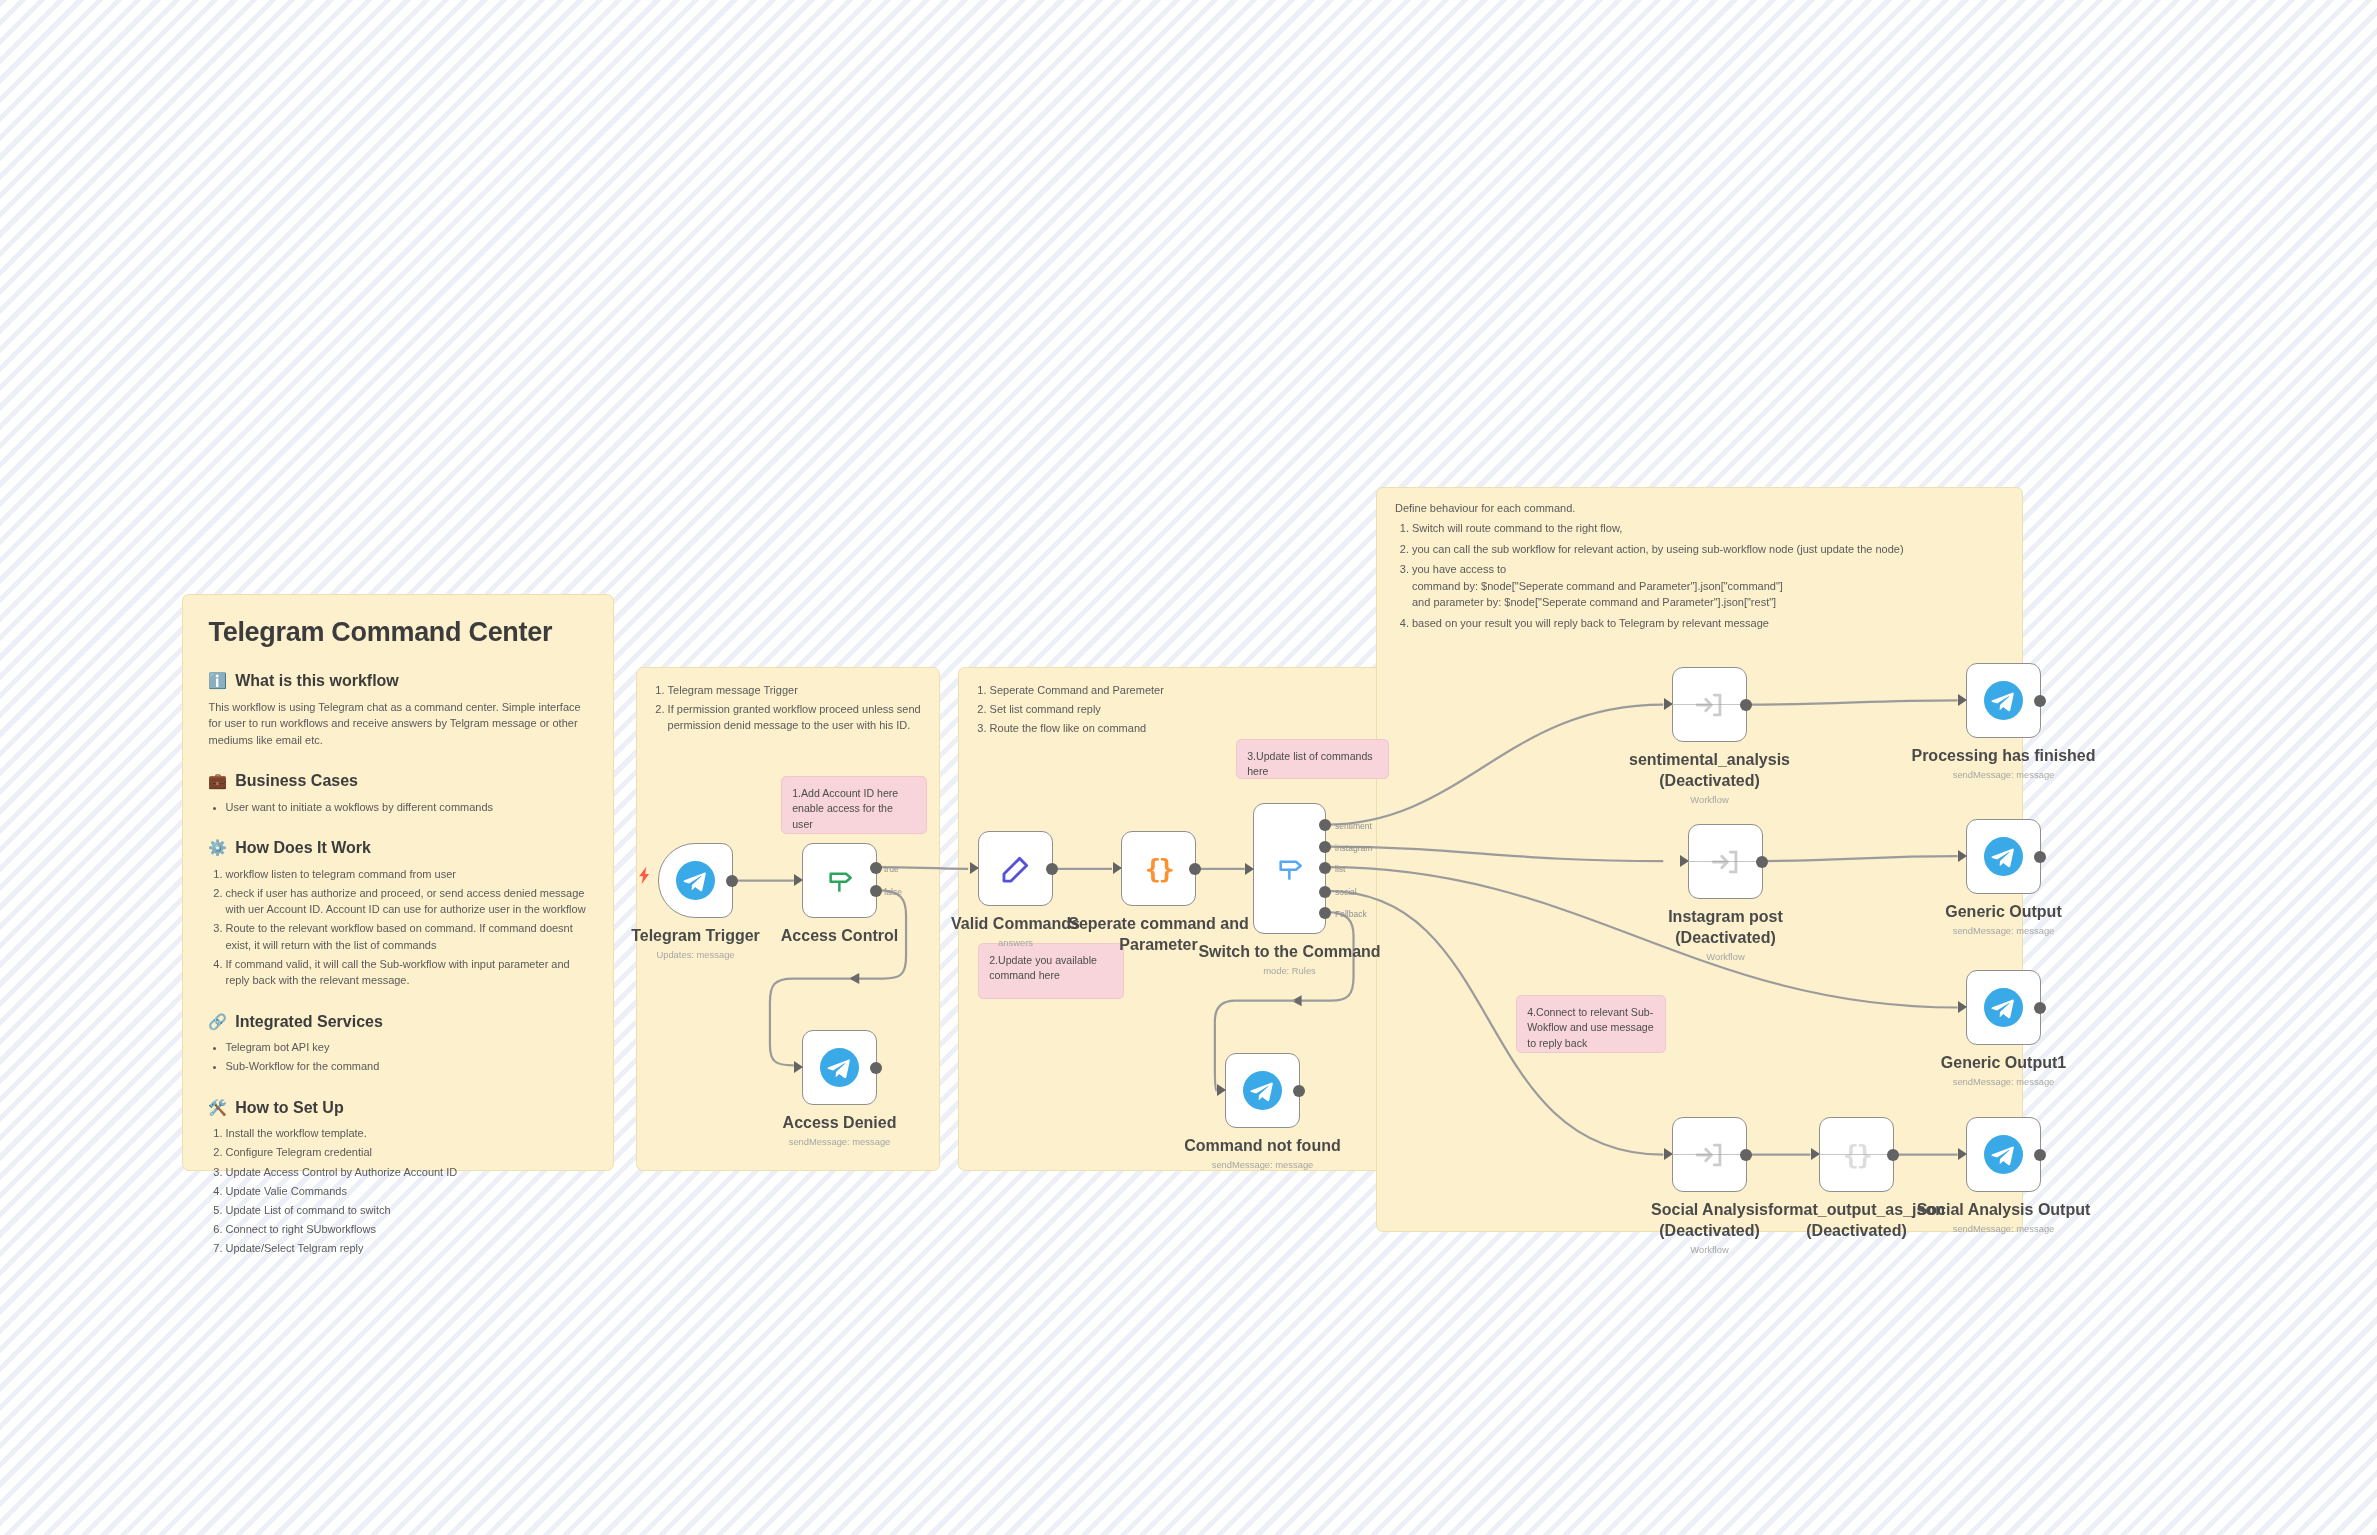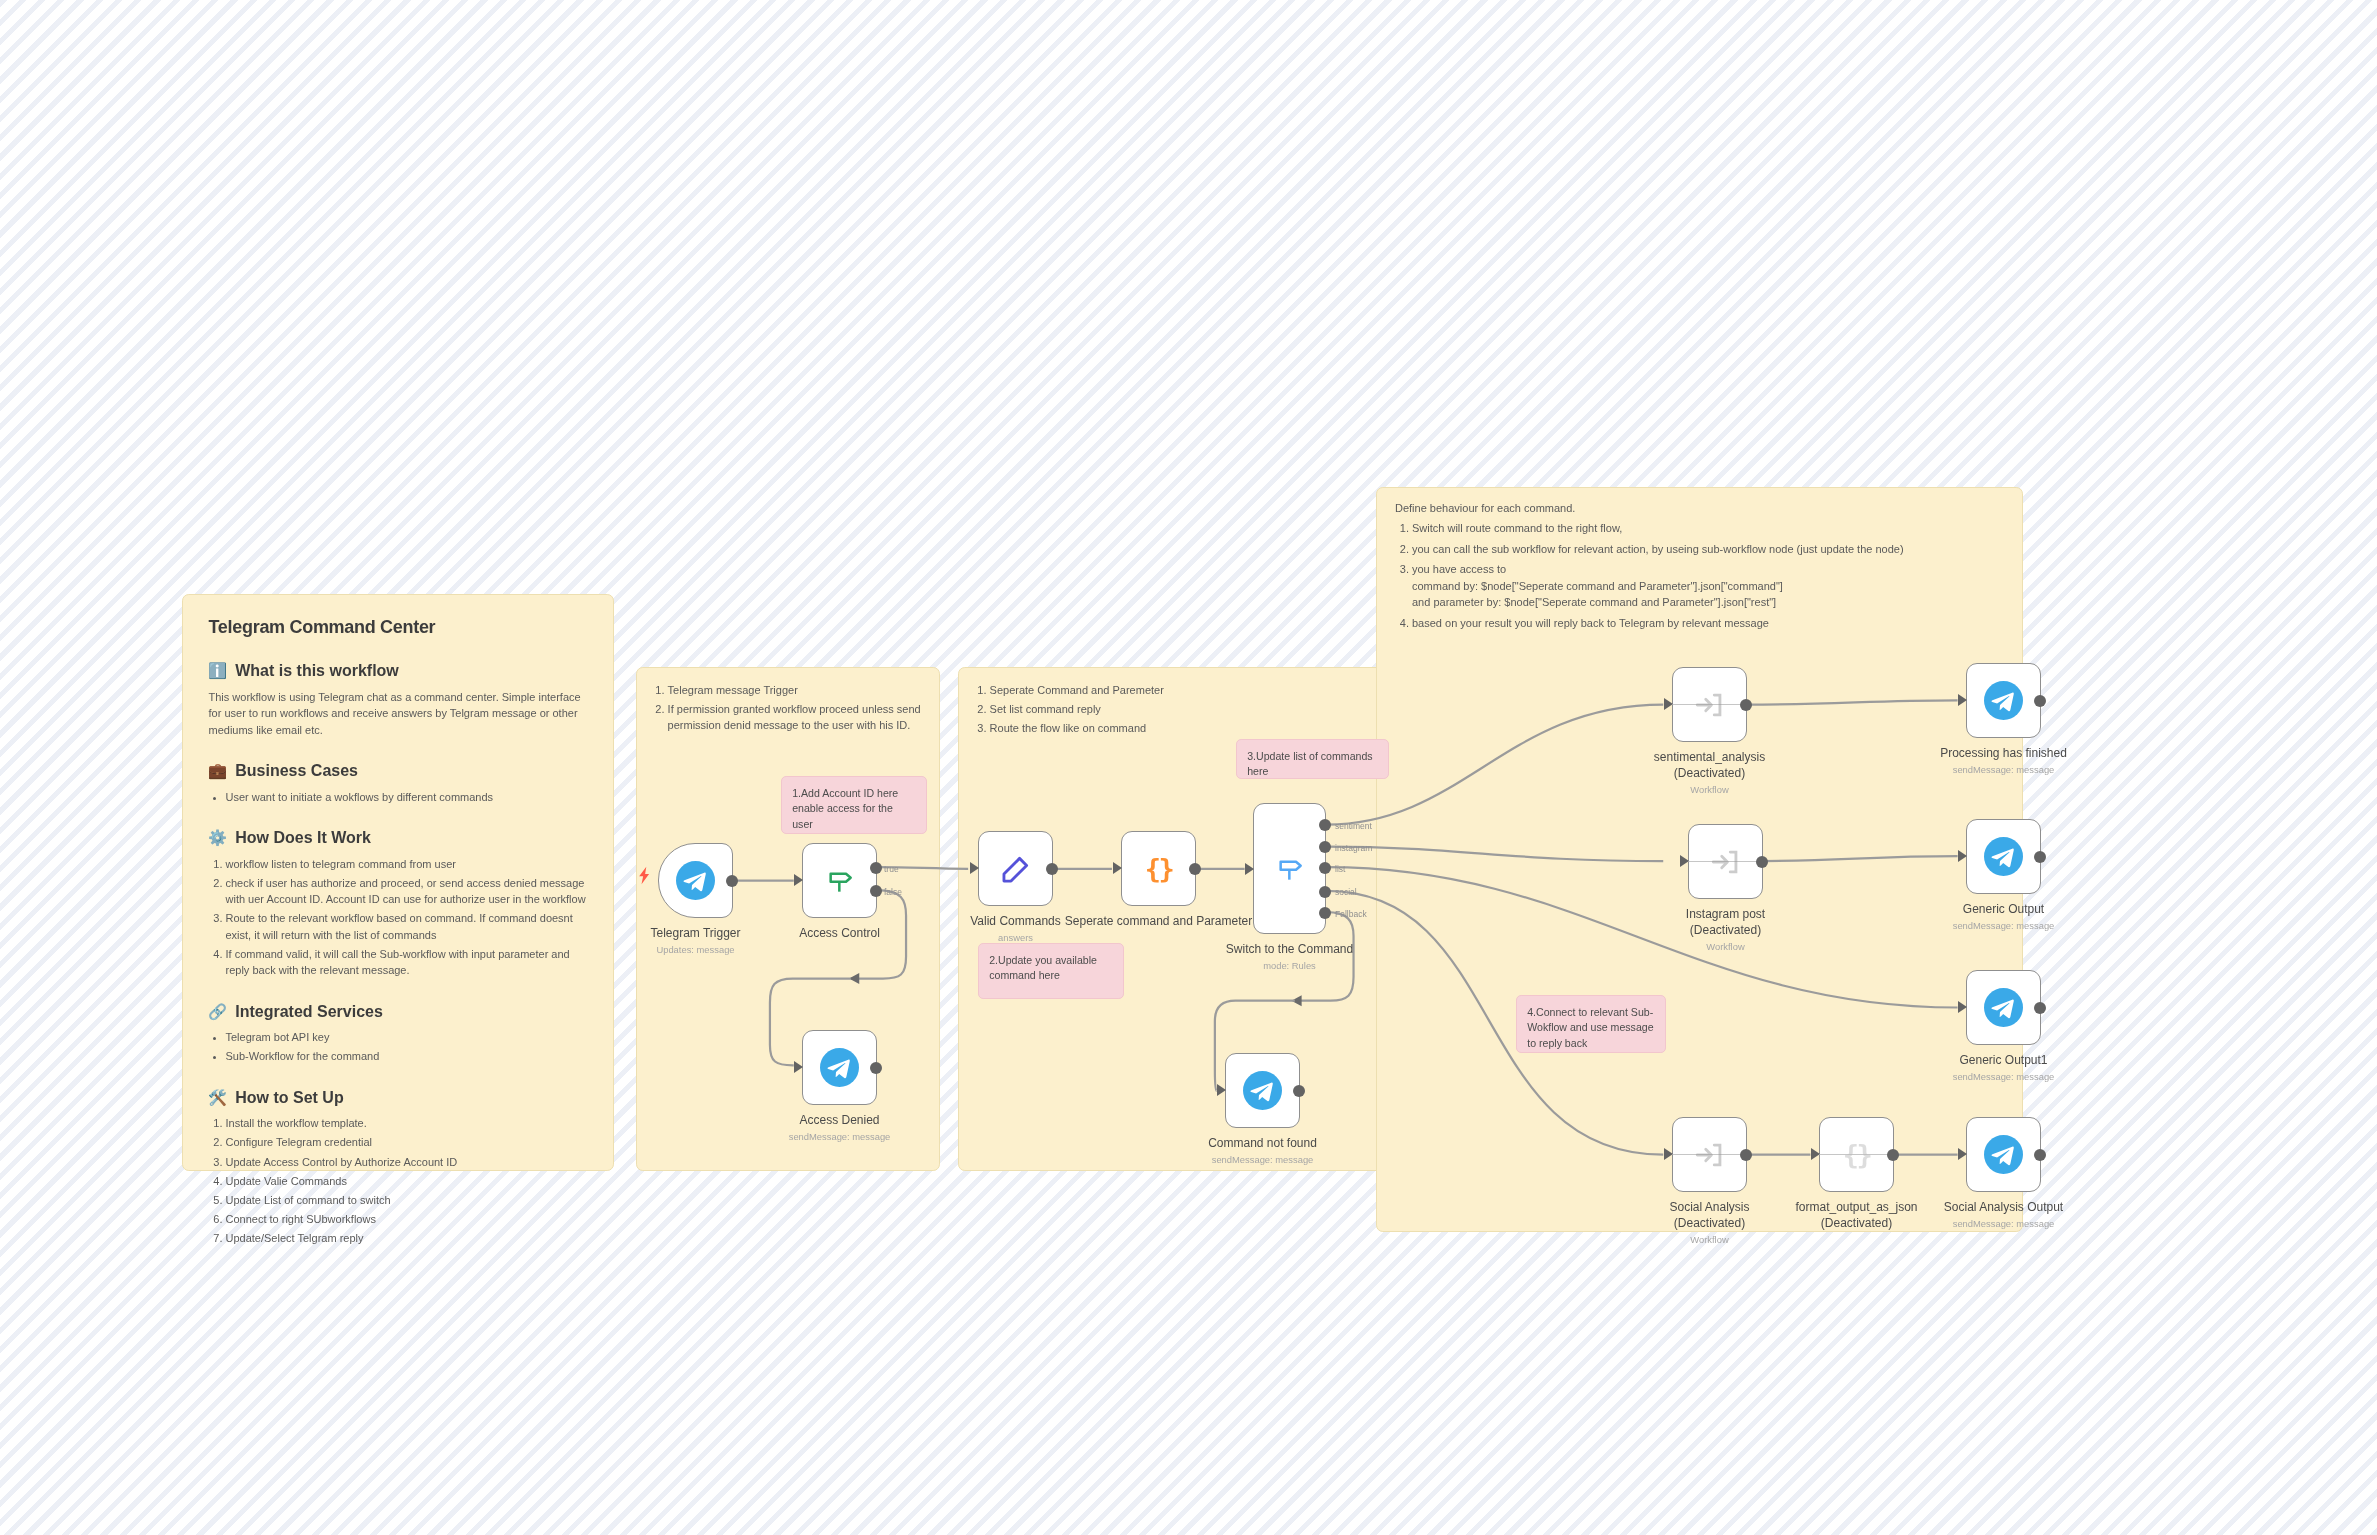--- a/index.html
+++ b/index.html
@@ -5,21 +5,21 @@
   html,body{margin:0;padding:0;}
   body{width:2377px;height:1536px;overflow:hidden;font-family:"Liberation Sans",sans-serif;}
   .canvas{position:relative;width:2377px;height:1536px;
     background:#ffffff;
     background-image:repeating-linear-gradient(135deg, rgba(224,229,240,.6) 0 5.1px, #ffffff 5.1px 13.6px);}
 
   
   .sticky{position:absolute;background:#fcf0cd;border:0.9px solid #eddfb0;border-radius:6.8px;
     z-index:1;color:#525252;box-sizing:border-box;}
   .s-main{padding:22px 25.5px;}
-  .s-main h1{font-size:18px;color:#3c3c3c;margin:0 0 16px;font-weight:700;letter-spacing:-0.3px;}
+  .s-main h1{font-size:27px;color:#3c3c3c;margin:0 0 16px;font-weight:700;letter-spacing:-0.3px;}
   .sticky h3{font-size:16px;color:#3c3c3c;margin:24px 0 8.5px;font-weight:700;display:flex;align-items:center;gap:7.7px;}
   .sticky .emoji{font-size:15.3px;line-height:1;}
   .sticky p.body{font-size:11px;line-height:1.5;margin:0;color:#5a5a5a;}
   .sticky ol,.sticky ul{margin:3.4px 0 0;padding-left:17px;font-size:11px;line-height:1.5;color:#5a5a5a;}
   .sticky li{margin-bottom:2.6px;}
   .s-note{padding:13.6px 15.3px;}
   .s-note ol{margin:0;padding-left:15.3px;}
   .s4{padding:12px 15.3px;}
   .s4 .intro{font-size:11px;line-height:1.5;margin:0 0 3.4px;color:#5a5a5a;}
   .s4 ol{margin:0;padding-left:17px;}
@@ -40,21 +40,21 @@
     border-radius:11px;z-index:4;box-sizing:border-box;}
   .node .icon{position:absolute;inset:0;display:flex;align-items:center;justify-content:center;z-index:2;}
   .trigger{border-radius:37px 11px 11px 37px;}
   .tall{width:73px;height:131px;}
   .port-out{position:absolute;right:-6px;top:50%;margin-top:-6px;width:12px;height:12px;border-radius:50%;background:#636363;z-index:3;}
   .port-in{position:absolute;left:-9.4px;top:50%;margin-top:-6.8px;width:0;height:0;
     border-top:6.8px solid transparent;border-bottom:6.8px solid transparent;border-left:9.4px solid #636363;z-index:3;}
   .fixed-port{top:auto;margin-top:0;}
   .ninfo{position:absolute;top:82px;left:50%;transform:translateX(-50%);width:213px;text-align:center;}
   .tall .ninfo{top:138px;}
-  .nlabel{font-size:12px;font-weight:400;color:#4a4a4a;line-height:1.3;white-space:pre-line;}
+  .nlabel{font-size:16px;font-weight:700;color:#4a4a4a;line-height:1.3;white-space:pre-line;}
   .nsub{margin-top:2.6px;font-size:9.4px;color:#a6a6a6;}
   .plabel{position:absolute;left:81px;font-size:8.5px;color:#8f8f8f;white-space:nowrap;z-index:3;}
   .pass{position:absolute;left:-1.7px;right:-1.7px;top:50%;height:1.7px;margin-top:-0.9px;background:#c6c6c6;z-index:1;}
   .deact .icon{opacity:.5;filter:grayscale(1);}
   .braces{font-size:27px;font-weight:700;color:#fd9030;letter-spacing:-2.6px;font-family:"DejaVu Sans Mono",monospace;}
   .braces.gray{color:#bdbdbd;}
   .bolt{position:absolute;left:-23px;top:22px;z-index:3;}
 </style>
 </head>
 <body>

